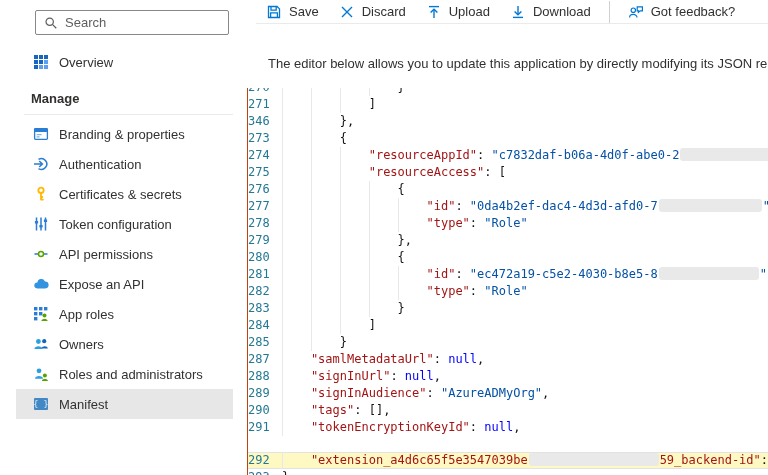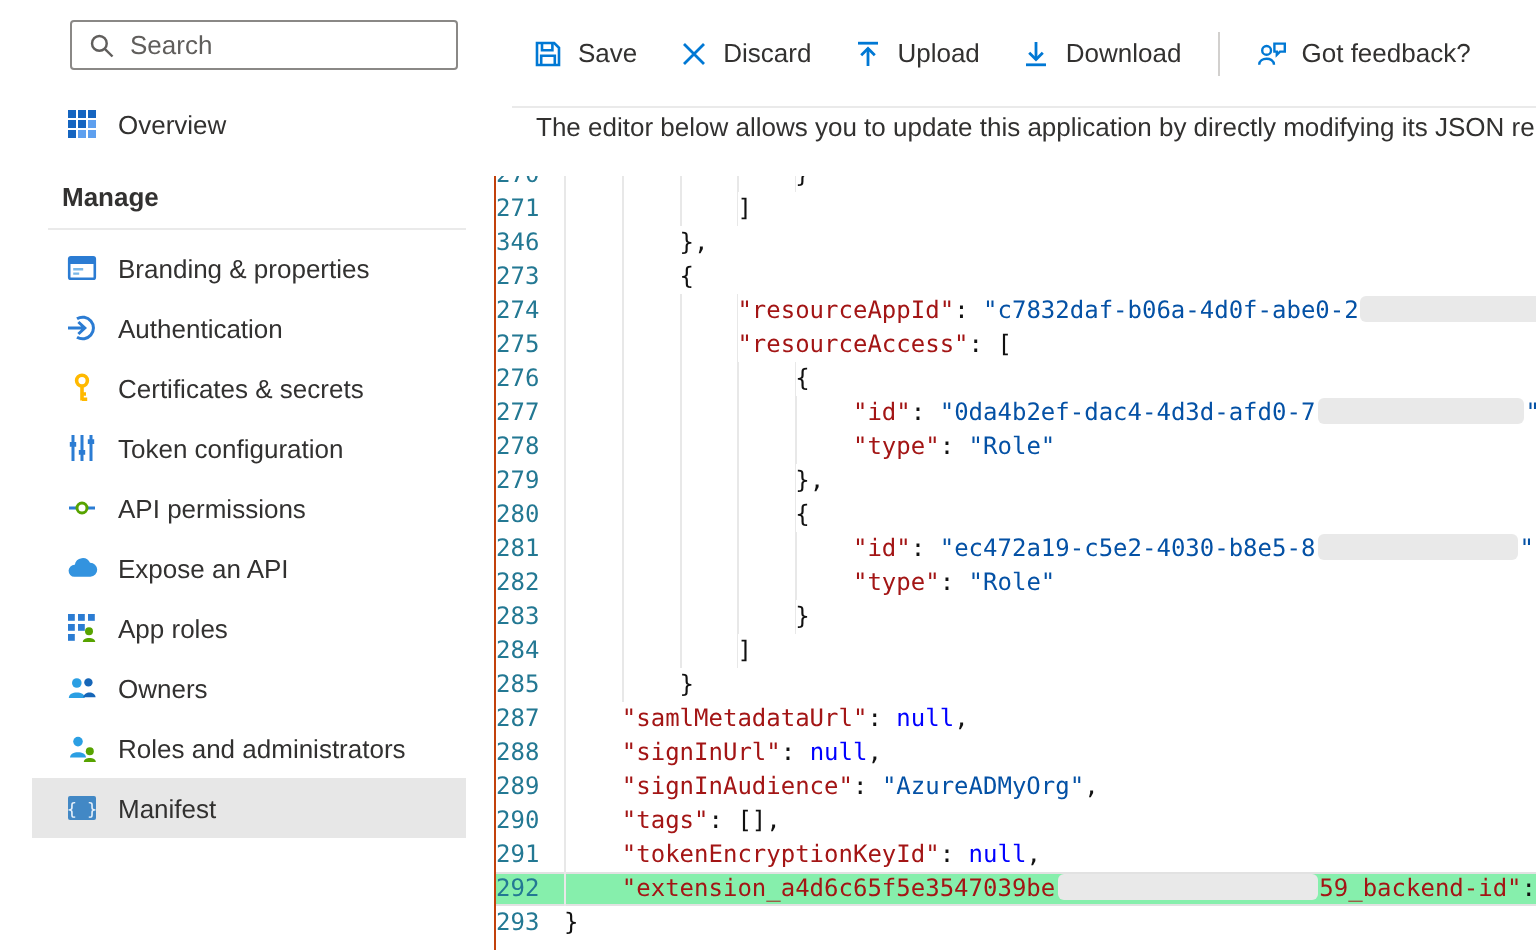--- a/index.html
+++ b/index.html
@@ -20,37 +20,37 @@
   .nav-item { display:flex; align-items:center; gap:10px; height:30px; padding-left:17px;
     font-size:13px; cursor:pointer; white-space:nowrap; }
   .nav-item.selected { background:#e7e7e7; }
   .nav-item .icon { width:16px; height:16px; flex:0 0 auto; display:inline-flex; }
   .icon svg { width:100%; height:100%; display:block; }
   .group-label { font-size:13px; font-weight:bold; padding:14px 0 8px 15px; color:#323130; }
   .group-divider { height:1px; background:#eaeaea; margin:0 8px 4px 8px; }
 
   
   .main { position:absolute; left:233px; top:0; right:0; height:475px; background:#fff; }
-  .toolbar { position:absolute; left:23px; top:0; right:0; height:54px;
+  .toolbar { position:absolute; left:23px; top:0; right:0; height:24px;
     display:flex; align-items:center; border-bottom:1px solid #eaeaea; }
   .tb-btn { display:flex; align-items:center; gap:7px; padding:0 10px; height:28px;
     font-size:13px; color:#323130; cursor:pointer; }
   .tb-btn .icon { width:16px; height:16px; }
   .tb-divider { width:1px; height:22px; background:#d2d0ce; margin:0 8px; }
 
   .info-text { position:absolute; left:35px; top:56px; right:0; font-size:13px;
     white-space:nowrap; overflow:hidden; color:#323130; }
 
   
   .editor { position:absolute; left:14px; top:88px; right:0; bottom:0;
     border-left:1px solid #c2410c; overflow:hidden; background:#fff;
     font-family:"DejaVu Sans Mono","Liberation Mono",monospace; font-size:12px; }
   .lines { margin-top:-9px; }
   .row { display:flex; height:17px; line-height:17px; white-space:pre; }
-  .row.cur { background:#86efac; box-shadow: inset 0 1px 0 #e2e2e2, inset 0 -1px 0 #e2e2e2; }
+  .row.cur { background:#fef9c3; box-shadow: inset 0 1px 0 #e2e2e2, inset 0 -1px 0 #e2e2e2; margin-top: 16px; }
   .num { width:26px; text-align:right; padding-right:8px; color:#237893; flex:0 0 auto;
     font-size:12px; user-select:none; }
   .code { padding-left:8px; color:#000; }
   .ind { display:inline-block; height:17px; vertical-align:top;
     background-image:repeating-linear-gradient(to right,#e8e8e8 0,#e8e8e8 1px,transparent 1px,transparent 4ch); }
   .tk-k { color:#a31515; }
   .tk-s { color:#0451a5; }
   .tk-n { color:#0000ff; }
   .tk-p { color:#111111; }
   .redact { display:inline-block; height:13px; border-radius:3px; background:#e9e9e9;

